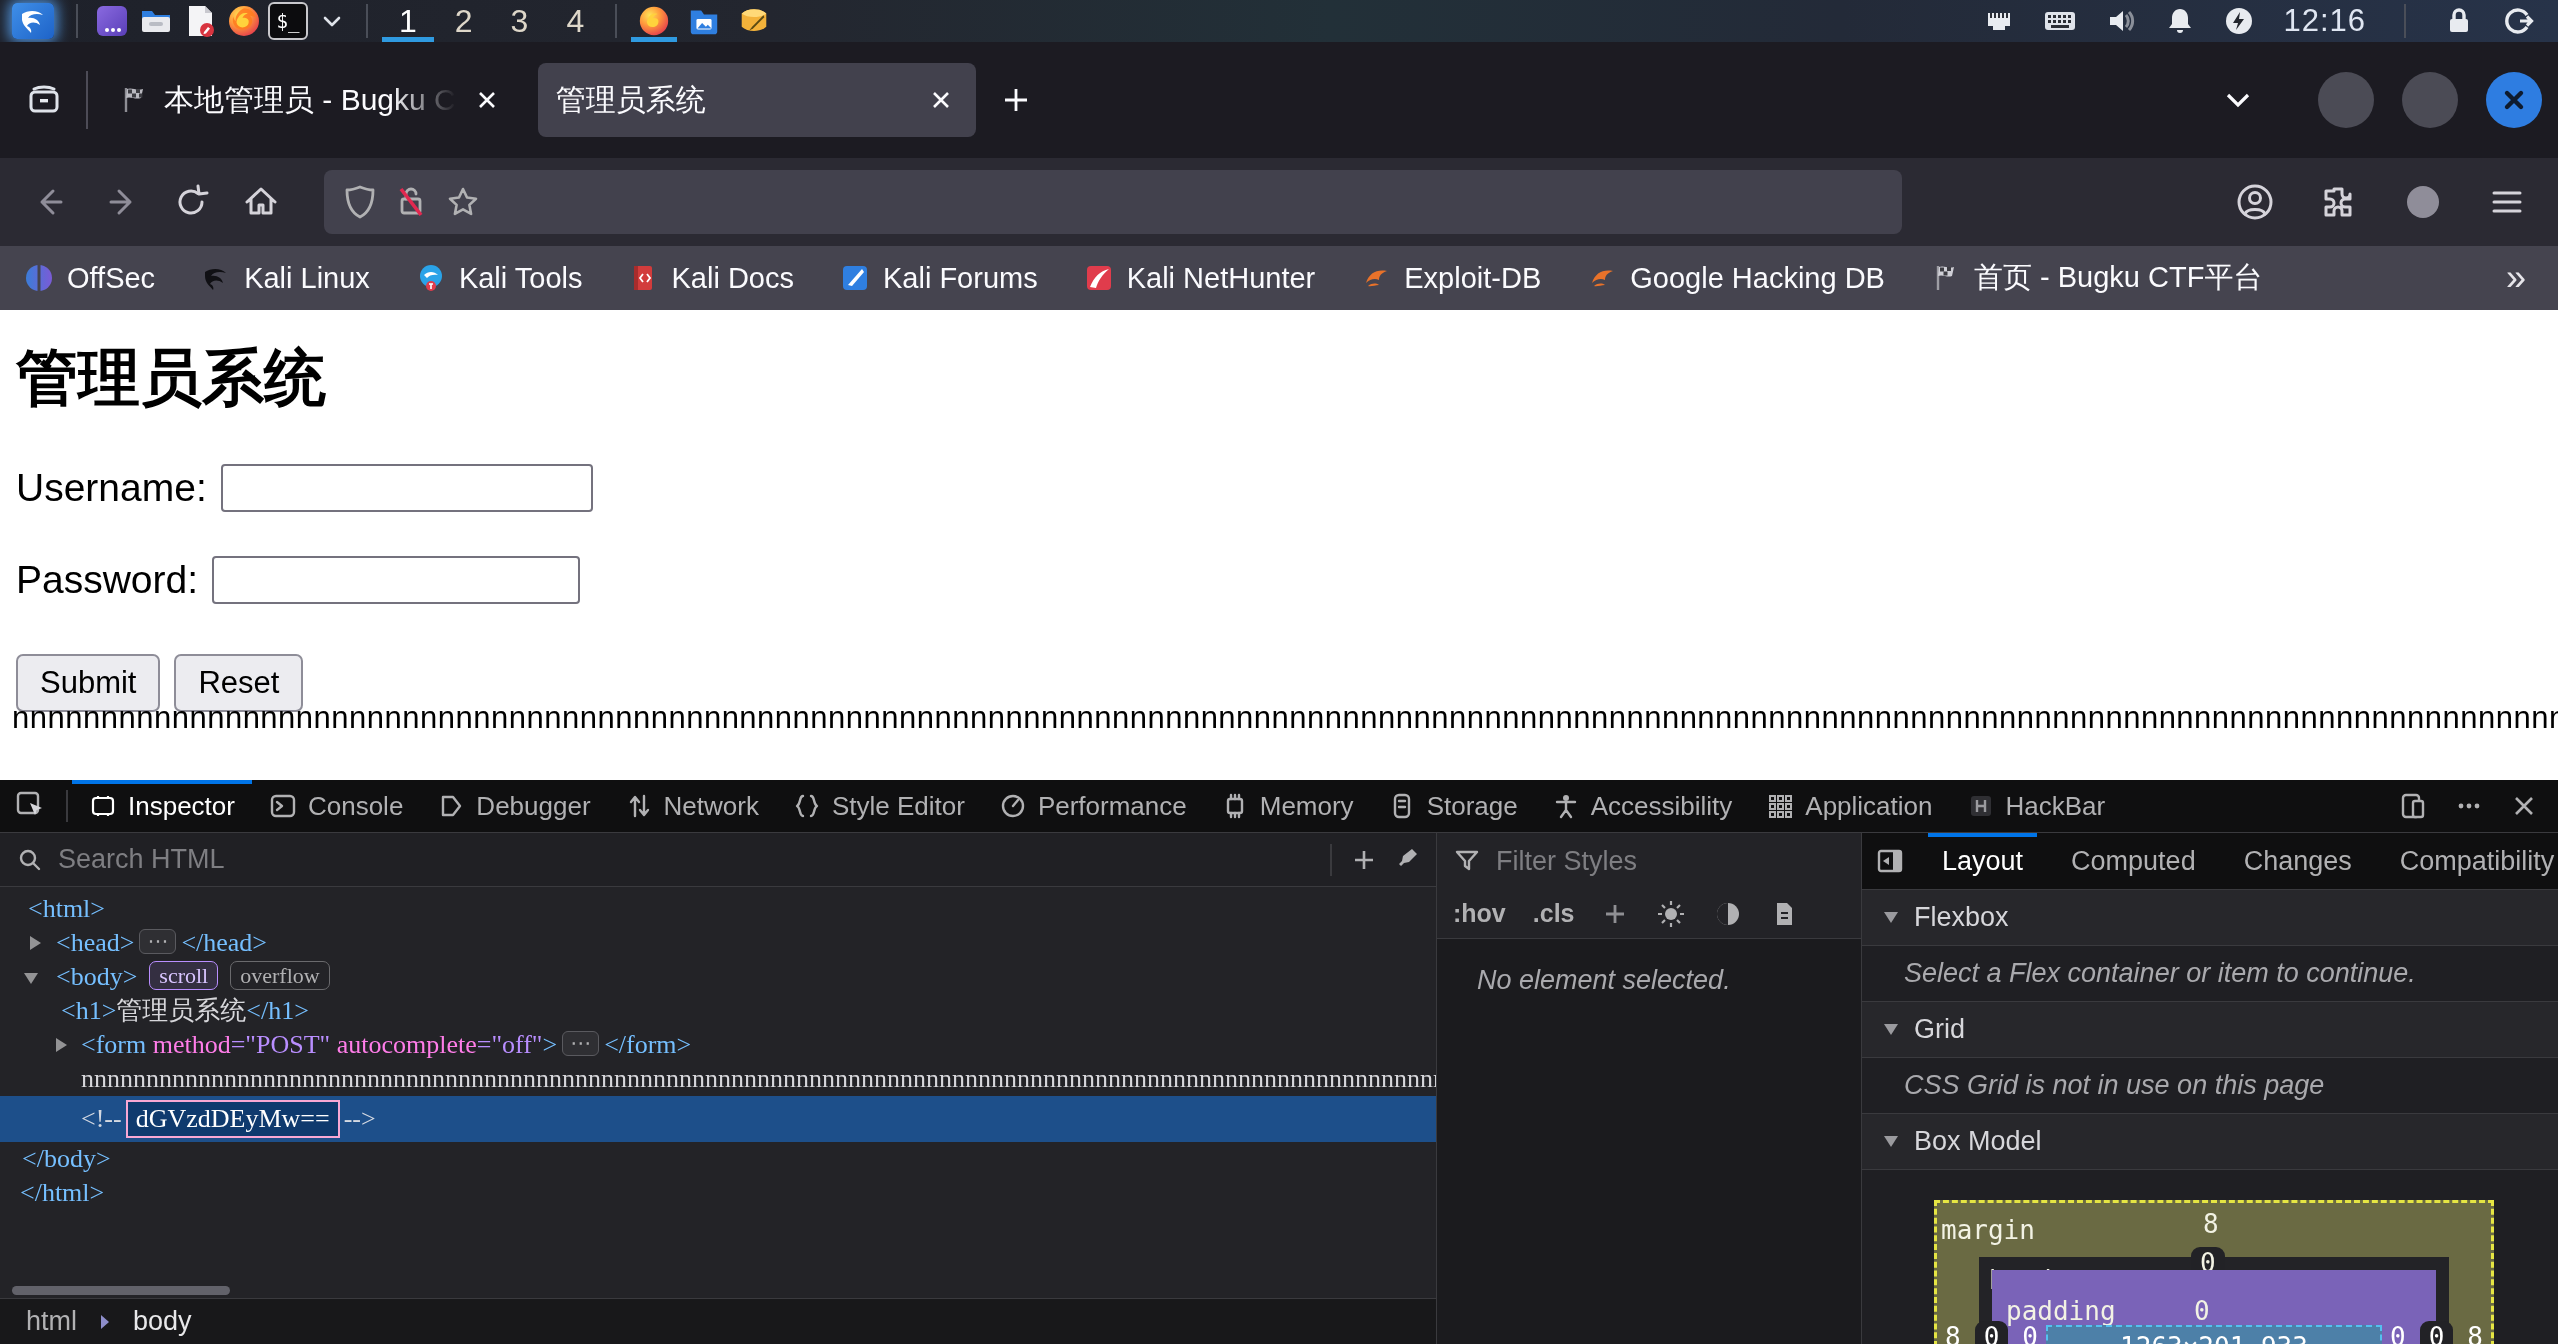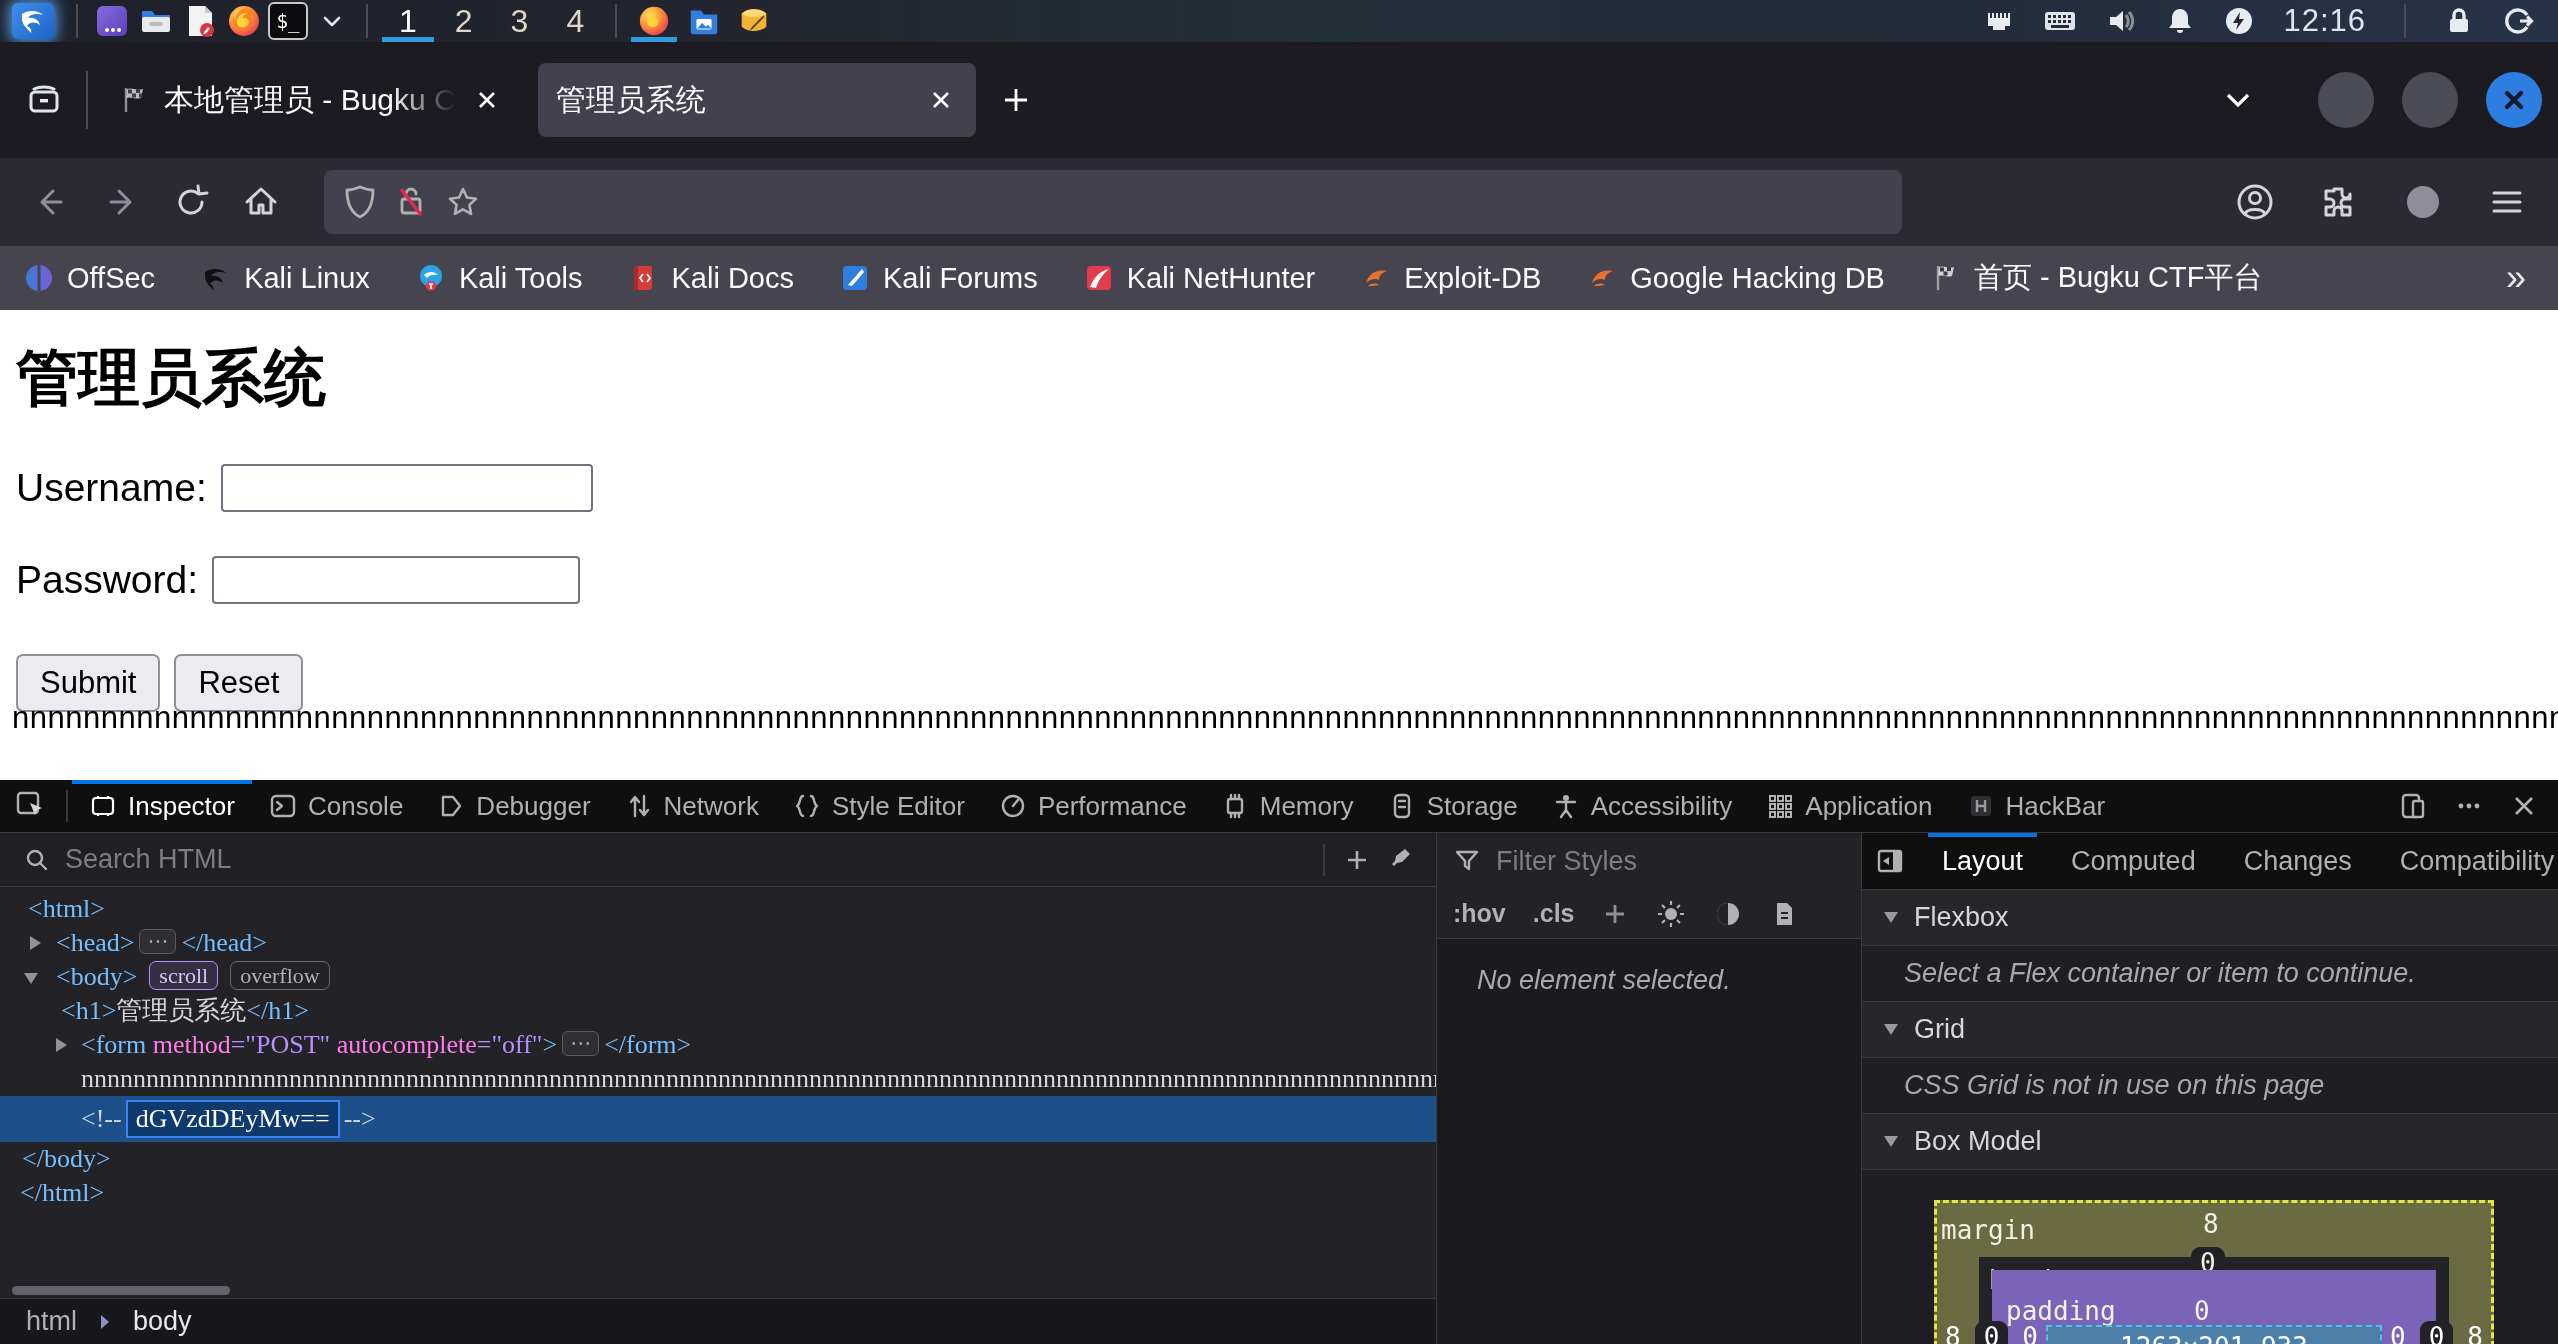--- a/index.html
+++ b/index.html
@@ -63,34 +63,34 @@
 .devtools{flex:1;display:flex;flex-direction:column;background:#232327;color:#b1b1b3;min-height:0}
 .dt-toolbar{flex:0 0 52px;background:#0f0f10;border-bottom:1px solid #3a3a3e;display:flex;align-items:center;font-size:26px}
 .dt-pick{width:62px;height:52px}
 .dt-vsep{width:2px;height:32px;background:#3a3a3e;margin:0 4px}
 .dt-tab{display:flex;align-items:center;gap:11px;padding:0 17px;height:52px;position:relative;color:#b1b1b3;white-space:nowrap}
 .dt-tab.active{color:#fff}
 .dt-tab.active::before{content:"";position:absolute;top:0;left:0;right:0;height:4px;background:#0074e8}
 .dt-tbr{margin-left:auto;display:flex;align-items:center;gap:26px;padding-right:20px}
 .dt-body{flex:1;display:flex;min-height:0}
 .dt-markup{width:1437px;display:flex;flex-direction:column;border-right:1px solid #3a3a3e;min-width:0}
-.dt-search{flex:0 0 54px;display:flex;align-items:center;gap:14px;padding:0 23px;border-bottom:1px solid #3a3a3e;background:#202024;font-size:27px;color:#7e7e82}
+.dt-search{flex:0 0 54px;display:flex;align-items:center;gap:14px;padding:0 16px;border-bottom:1px solid #3a3a3e;background:#202024;font-size:27px;color:#7e7e82}
 .dt-search .sp{flex:1}
 .dt-tree{flex:1;font-family:Liberation Serif, serif;font-size:26px;background:#232327;overflow:hidden;padding-top:5px;position:relative}
 .line{height:34px;line-height:34px;white-space:nowrap;position:relative;color:#d7d7db}
 .tag{color:#75bfff}.attr{color:#ff7de9}.val{color:#b98eff}.txt{color:#d7d7db}.cmt{color:#939395}
 .tw{position:absolute;top:10px;width:0;height:0;border-style:solid}
 .tw.right{border-width:7px 0 7px 11px;border-color:transparent transparent transparent #939395}
 .tw.down{top:13px;border-width:11px 7px 0 7px;border-color:#939395 transparent transparent transparent}
 .chip{display:inline-block;border:1px solid #5a5a5f;background:#2f2f33;border-radius:6px;padding:0 7px;color:#b1b1b3;font-size:21px;line-height:23px;margin:0 5px;vertical-align:3px}
 .badge{display:inline-block;border:1px solid #6a6a6d;border-radius:7px;padding:0 9px;font-size:22px;line-height:27px;color:#b1b1b3;margin-left:12px;vertical-align:2px}
 .badge.scroll{border-color:#b98eff;color:#d9c5ff;background:rgba(185,142,255,.12)}
 .line.selected{height:46px;line-height:46px;background:#1d4f8a;display:flex;align-items:center}
 .line.selected .cmt{color:#d4d9e2}
-.editbox{display:inline-block;border:2px solid #3b82f6;background:#0f3a6e;color:#fff;line-height:32px;padding:1px 8px;margin:16px 4px}
+.editbox{display:inline-block;border:2px solid #f9a8d4;background:#0f3a6e;color:#fff;line-height:32px;padding:1px 8px;margin:16px 4px}
 .hscroll{flex:0 0 14px;position:relative}
 .hthumb{position:absolute;left:12px;top:2px;width:218px;height:9px;border-radius:5px;background:#62626a}
 .dt-crumb{flex:0 0 46px;border-top:1px solid #3a3a3e;background:#18181a;display:flex;align-items:center;gap:18px;padding:0 26px;font-size:27px}
 .crumb1{color:#b1b1b3}.crumb2{color:#e8e8ea}
 .dt-rules{width:425px;border-right:1px solid #3a3a3e;display:flex;flex-direction:column;min-width:0}
 .r-filter{flex:0 0 56px;display:flex;align-items:center;gap:15px;padding:0 16px;background:#232327;color:#7e7e82;font-size:27px}
 .r-bar{flex:0 0 50px;display:flex;align-items:center;gap:27px;padding:0 16px;background:#232327;border-bottom:1px solid #3a3a3e;font-size:25px;color:#b1b1b3}
 .r-msg{flex:1;background:#1b1b1e;font-style:italic;color:#a9a9ad;font-size:27px;padding:26px 0 0 40px}
 .dt-layout{flex:1;display:flex;flex-direction:column;min-width:0}
 .l-tabs{flex:0 0 56px;display:flex;align-items:flex-start;background:#0f0f10;border-bottom:1px solid #3a3a3e;font-size:27px}

